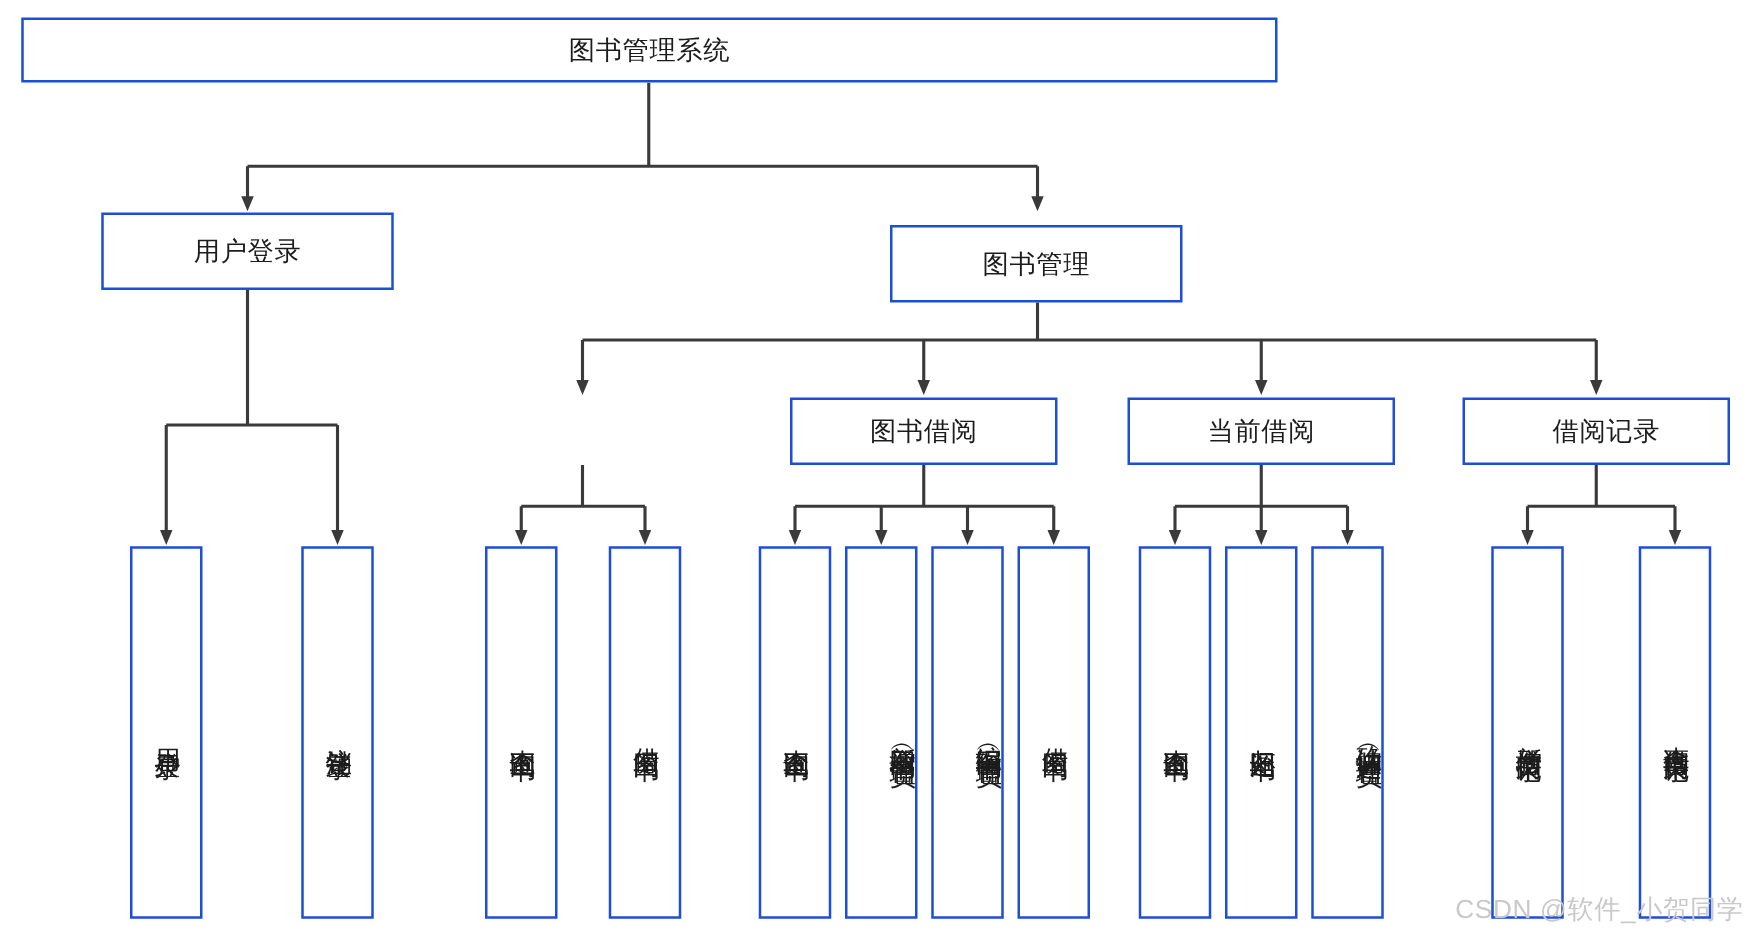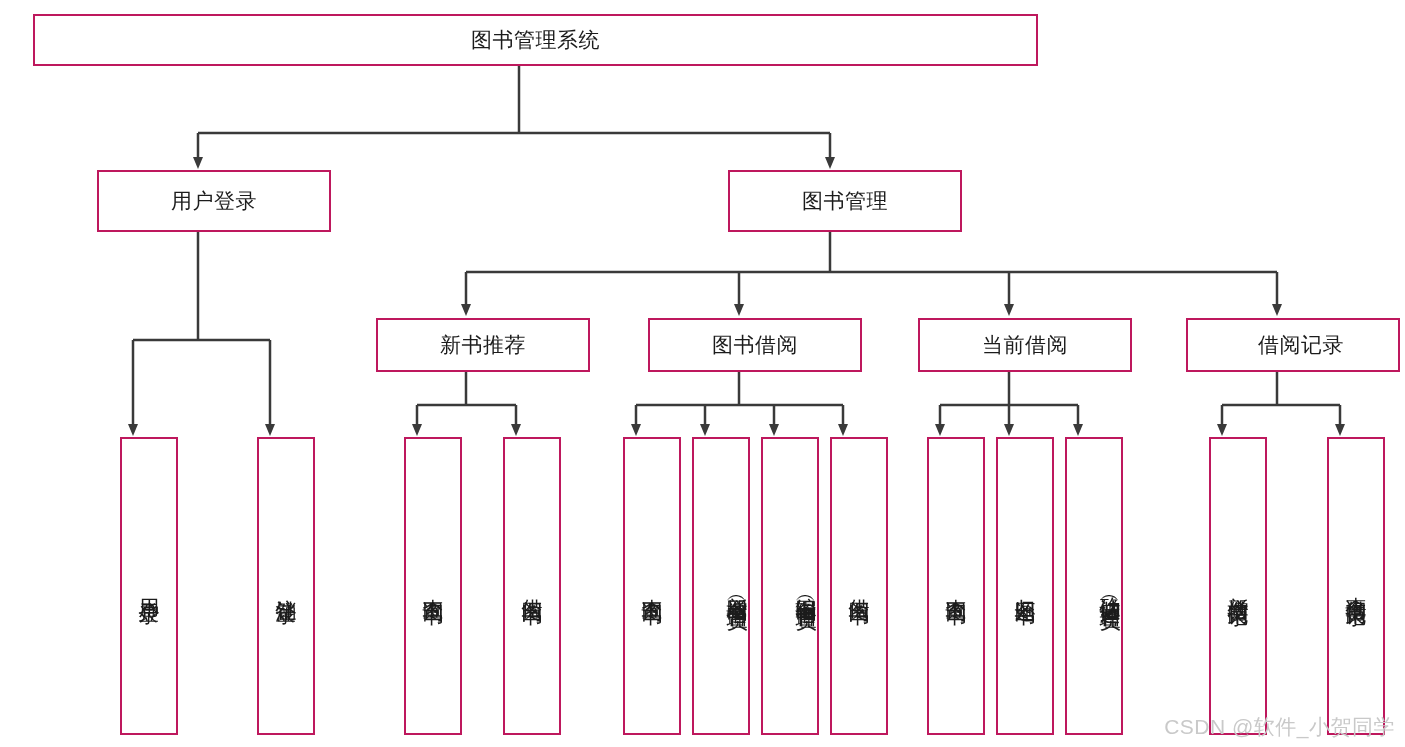--- a/index.html
+++ b/index.html
@@ -20,27 +20,26 @@
   svg#wires {
     position: absolute;
     left: 0; top: 0;
     width: 1405px;
     height: 747px;
     pointer-events: none;
   }
   .node {
     position: absolute;
     box-sizing: border-box;
-    border: 2px solid #be185d;
+    border: 2px solid #1d4ed8;
     background: #ffffff;
     display: flex;
     align-items: center;
     justify-content: center;
     color: #1c1c1c;
-    margin-left: 16px;
   }
   .node.horiz {
     font-size: 21px;
     letter-spacing: 0.5px;
   }
   .node.vert {
     writing-mode: vertical-rl;
     text-orientation: upright;
     font-size: 21px;
     letter-spacing: 2px;
@@ -123,27 +122,24 @@
     </g>
   </svg>
 
   <div class="node horiz" style="left:17px; top:14px; width:1005px; height:52px;">
     <span>图书管理系统</span>
   </div>
 
   <div class="node horiz" style="left:81px; top:170px; width:234px; height:62px;">
     <span>用户登录</span>
   </div>
-  <div class="node horiz" style="left:712px; top:170px; width:234px; height:62px;">
+  <div class="node horiz" style="left:712px; top:180px; width:234px; height:62px;">
     <span>图书管理</span>
   </div>
 
-  <div class="node horiz" style="left:360px; top:318px; width:214px; height:54px;">
-    <span>新书推荐</span>
-  </div>
   <div class="node horiz" style="left:902px; top:318px; width:214px; height:54px;">
     <span>当前借阅</span>
   </div>
   <div class="node horiz" style="left:632px; top:318px; width:214px; height:54px;">
     <span>图书借阅</span>
   </div>
   <div class="node horiz" style="left:1170px; top:318px; width:214px; height:54px;padding-left:16px;">
     <span>借阅记录</span>
   </div>
 

